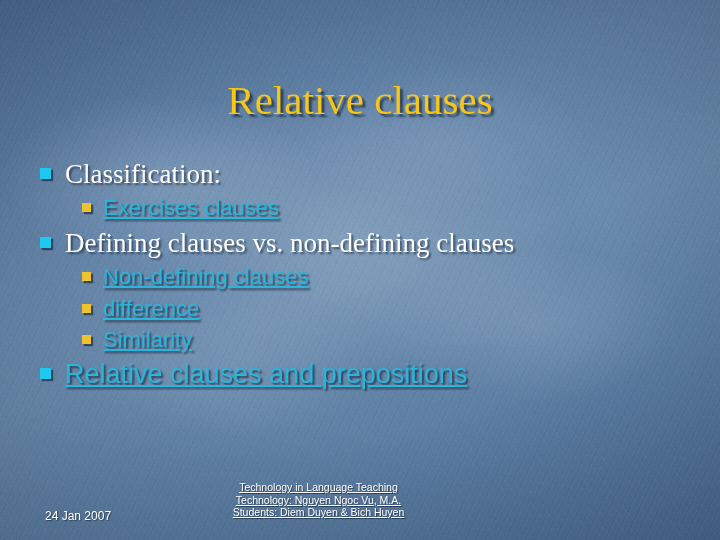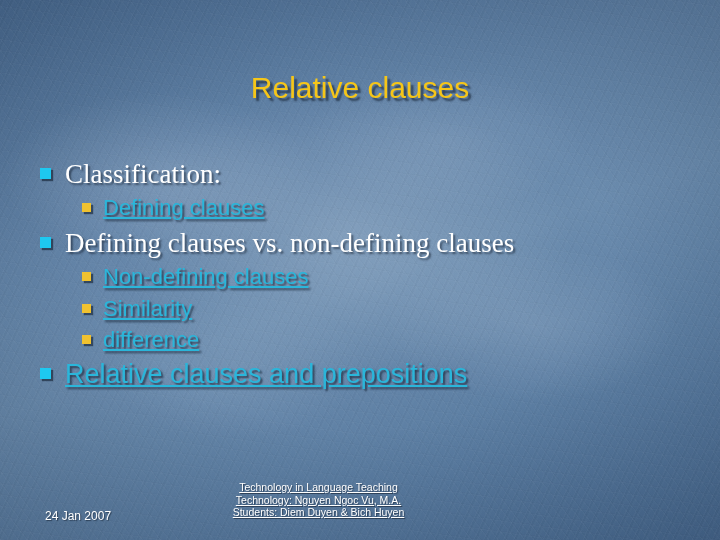--- a/index.html
+++ b/index.html
@@ -52,26 +52,27 @@
   
   .title-area {
     position: absolute;
     left: 0;
     top: 52px;
     width: 720px;
     text-align: center;
   }
   .title {
     display: inline-block;
-    font-size: 30px;
+    font-size: 41px;
     font-weight: normal;
     letter-spacing: 0px;
     color: #f6c618;
     text-shadow: 3px 3px 2px rgba(12,22,36,0.60);
     line-height: 1.05;
+    font-family: Liberation Serif, serif;
   }
 
   
   .body-area {
     position: absolute;
     left: 36px;
     top: 158px;
     width: 660px;
   }
 
@@ -160,41 +161,41 @@
 
   <div class="body-area">
 
     <div class="row lvl1">
       <span class="bullet"></span>
       <span class="txt plain">Classification:</span>
     </div>
 
     <div class="row lvl2">
       <span class="bullet"></span>
-      <span class="txt link">Defining clauses</span>
+      <span class="txt link">Exercises clauses</span>
     </div>
 
     <div class="row lvl1">
       <span class="bullet"></span>
       <span class="txt plain">Defining clauses vs. non-defining clauses</span>
     </div>
 
     <div class="row lvl2">
       <span class="bullet"></span>
       <span class="txt link">Non-defining clauses</span>
     </div>
 
     <div class="row lvl2">
       <span class="bullet"></span>
+      <span class="txt link">difference</span>
+    </div>
+
+    <div class="row lvl2">
+      <span class="bullet"></span>
       <span class="txt link">Similarity</span>
-    </div>
-
-    <div class="row lvl2">
-      <span class="bullet"></span>
-      <span class="txt link">difference</span>
     </div>
 
     <div class="row lvl1">
       <span class="bullet"></span>
       <span class="txt link">Relative clauses and prepositions</span>
     </div>
 
 
   </div>
 

